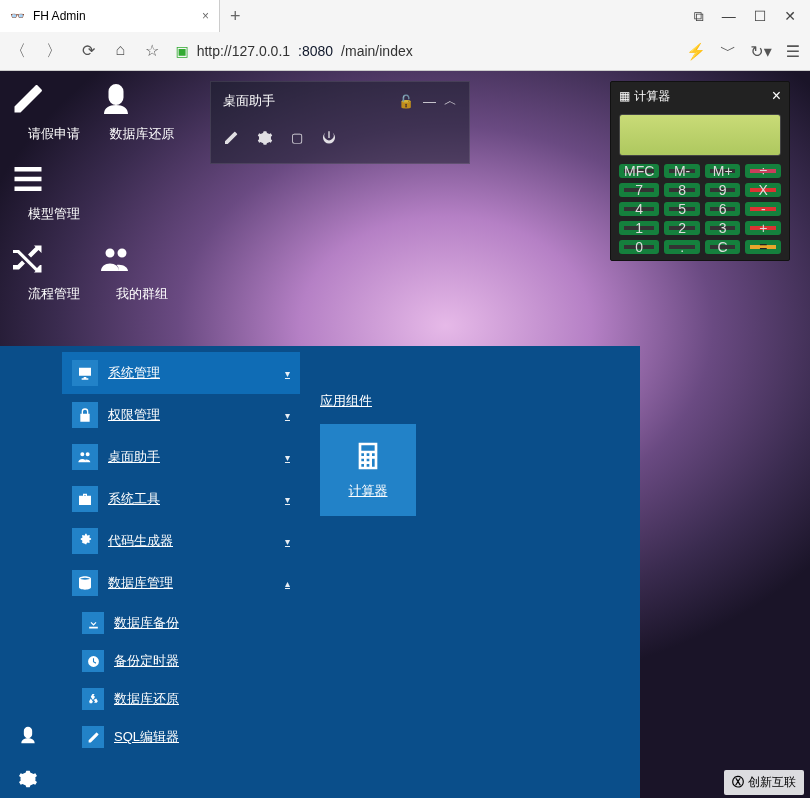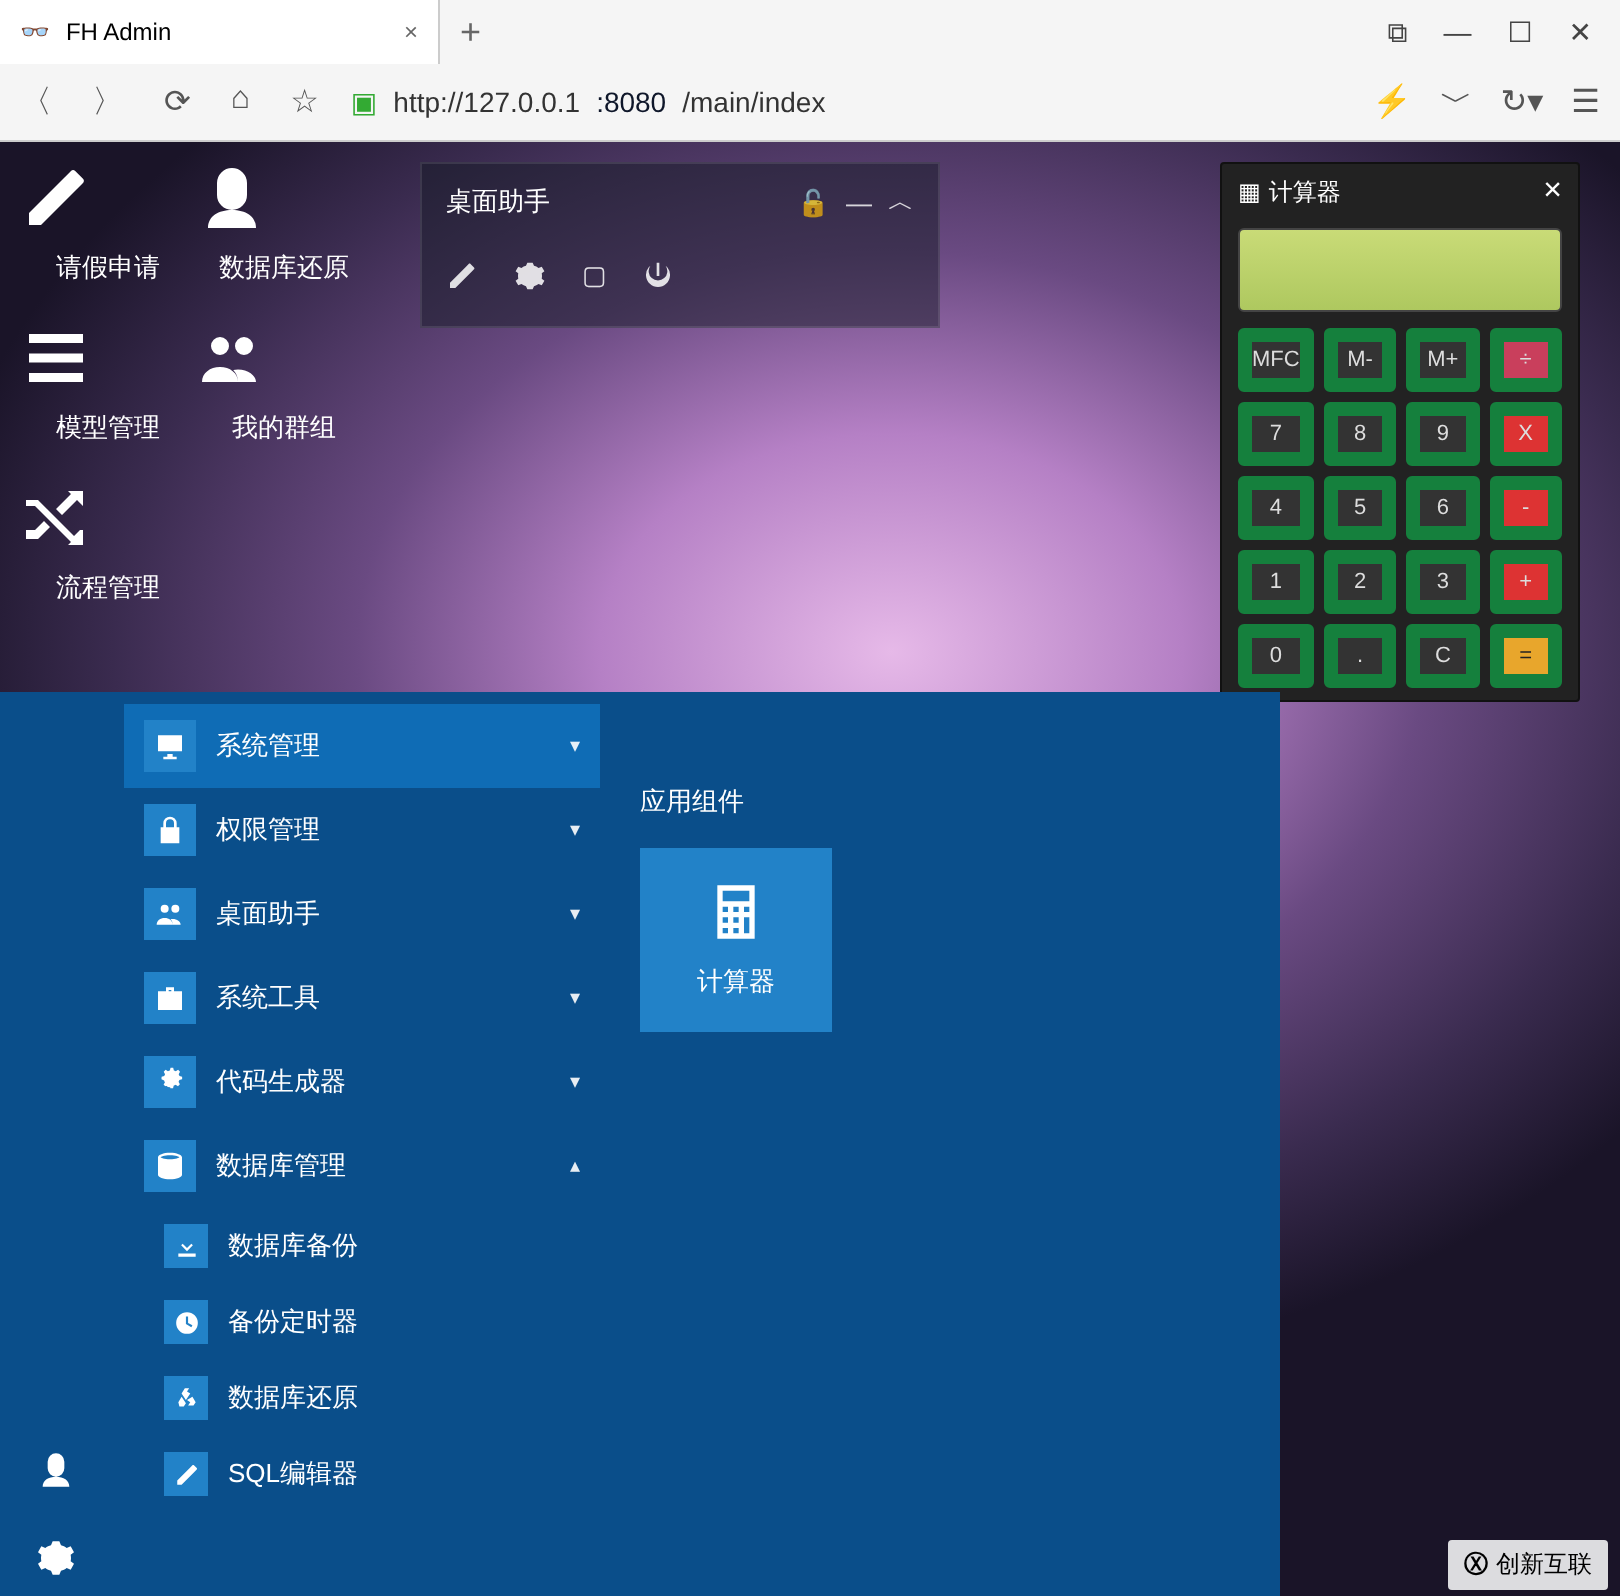--- a/index.html
+++ b/index.html
@@ -37,27 +37,27 @@
 .assistant-body { display: flex; gap: 18px; padding: 10px 12px 14px; }
 .assistant-body .act { opacity: .85; cursor: pointer; }
 
 
 .calculator { position: absolute; top: 10px; right: 20px; width: 180px; background: #222; border: 1px solid #111; color: #fff; border-radius: 2px; padding-bottom: 6px; }
 .calc-title { display: flex; align-items: center; font-size: 12px; padding: 5px 8px; }
 .calc-title .t { flex: 1; }
 .calc-title .x { cursor: pointer; font-size: 16px; }
 .calc-display { margin: 4px 8px 8px; height: 42px; background: linear-gradient(#c9db77,#aec85f); border: 1px solid #444; border-radius: 3px; }
 .calc-grid { display: grid; grid-template-columns: repeat(4, 1fr); gap: 5px; padding: 0 8px; }
-.calc-btn { height: 32px; background: #333; border: 7px solid #15803d; color: #ddd; border-radius: 3px; font-size: 11px; cursor: pointer; display: flex; align-items: center; justify-content: center; }
+.calc-btn { height: 14px; background: #333; border: 5px solid #15803d; color: #ddd; border-radius: 3px; font-size: 14px; cursor: pointer; display: flex; align-items: center; justify-content: center; }
 .calc-btn.op { background: #d33; }
 .calc-btn.eq { background: #e8a62c; color: #222; }
 .calc-btn.div { background: #c93f5c; }
 
 
-.start-menu { position: absolute; left: 0; bottom: 0; width: 640px; top: 275px; background: #0a4e8a; display: flex; color: #fff; }
+.start-menu { position: absolute; left: 0; bottom: 0; width: 640px; top: 275px; background: #0a4e8a; display: flex; color: #fff; text-decoration: underline; }
 .start-left { width: 56px; background: #0a4e8a; display: flex; flex-direction: column; justify-content: flex-end; padding: 10px 0; align-items: center; gap: 24px; }
 .start-left svg { fill: #fff; width: 20px; height: 20px; cursor: pointer; }
 .menu-col { width: 250px; padding: 6px 6px; font-size: 13px; }
 .menu-item, .sub-item { display: flex; align-items: center; gap: 10px; padding: 8px 10px; cursor: pointer; }
 .menu-item.selected { background: #0f6cb5; }
 .menu-item .icon-box { width: 26px; height: 26px; background: #2282c8; display: flex; align-items: center; justify-content: center; }
 .menu-item .icon-box svg { width: 16px; height: 16px; fill: #fff; }
 .menu-item .lbl { flex: 1; }
 .menu-item .arrow { font-size: 10px; opacity: .9; }
 .sub-item { padding-left: 20px; }
@@ -179,31 +179,31 @@
           <use href="#i-user"></use>
         </svg>
         <span>数据库还原</span>
       </div>
       <div class="desk-icon">
         <svg viewBox="0 0 24 24">
           <use href="#i-list"></use>
         </svg>
         <span>模型管理</span>
       </div>
+      <div class="desk-icon single">
+        <svg viewBox="0 0 24 24">
+          <use href="#i-shuffle"></use>
+        </svg>
+        <span>流程管理</span>
+      </div>
       <div class="desk-icon">
         <svg viewBox="0 0 24 24">
           <use href="#i-users"></use>
         </svg>
         <span>我的群组</span>
-      </div>
-      <div class="desk-icon single">
-        <svg viewBox="0 0 24 24">
-          <use href="#i-shuffle"></use>
-        </svg>
-        <span>流程管理</span>
       </div>
     </div>
 
   <div class="assistant">
     <div class="assistant-header">
       <span class="title">桌面助手</span>
       <span class="act">🔓</span>
       <span class="act">—</span>
       <span class="act">︿</span>
     </div>

